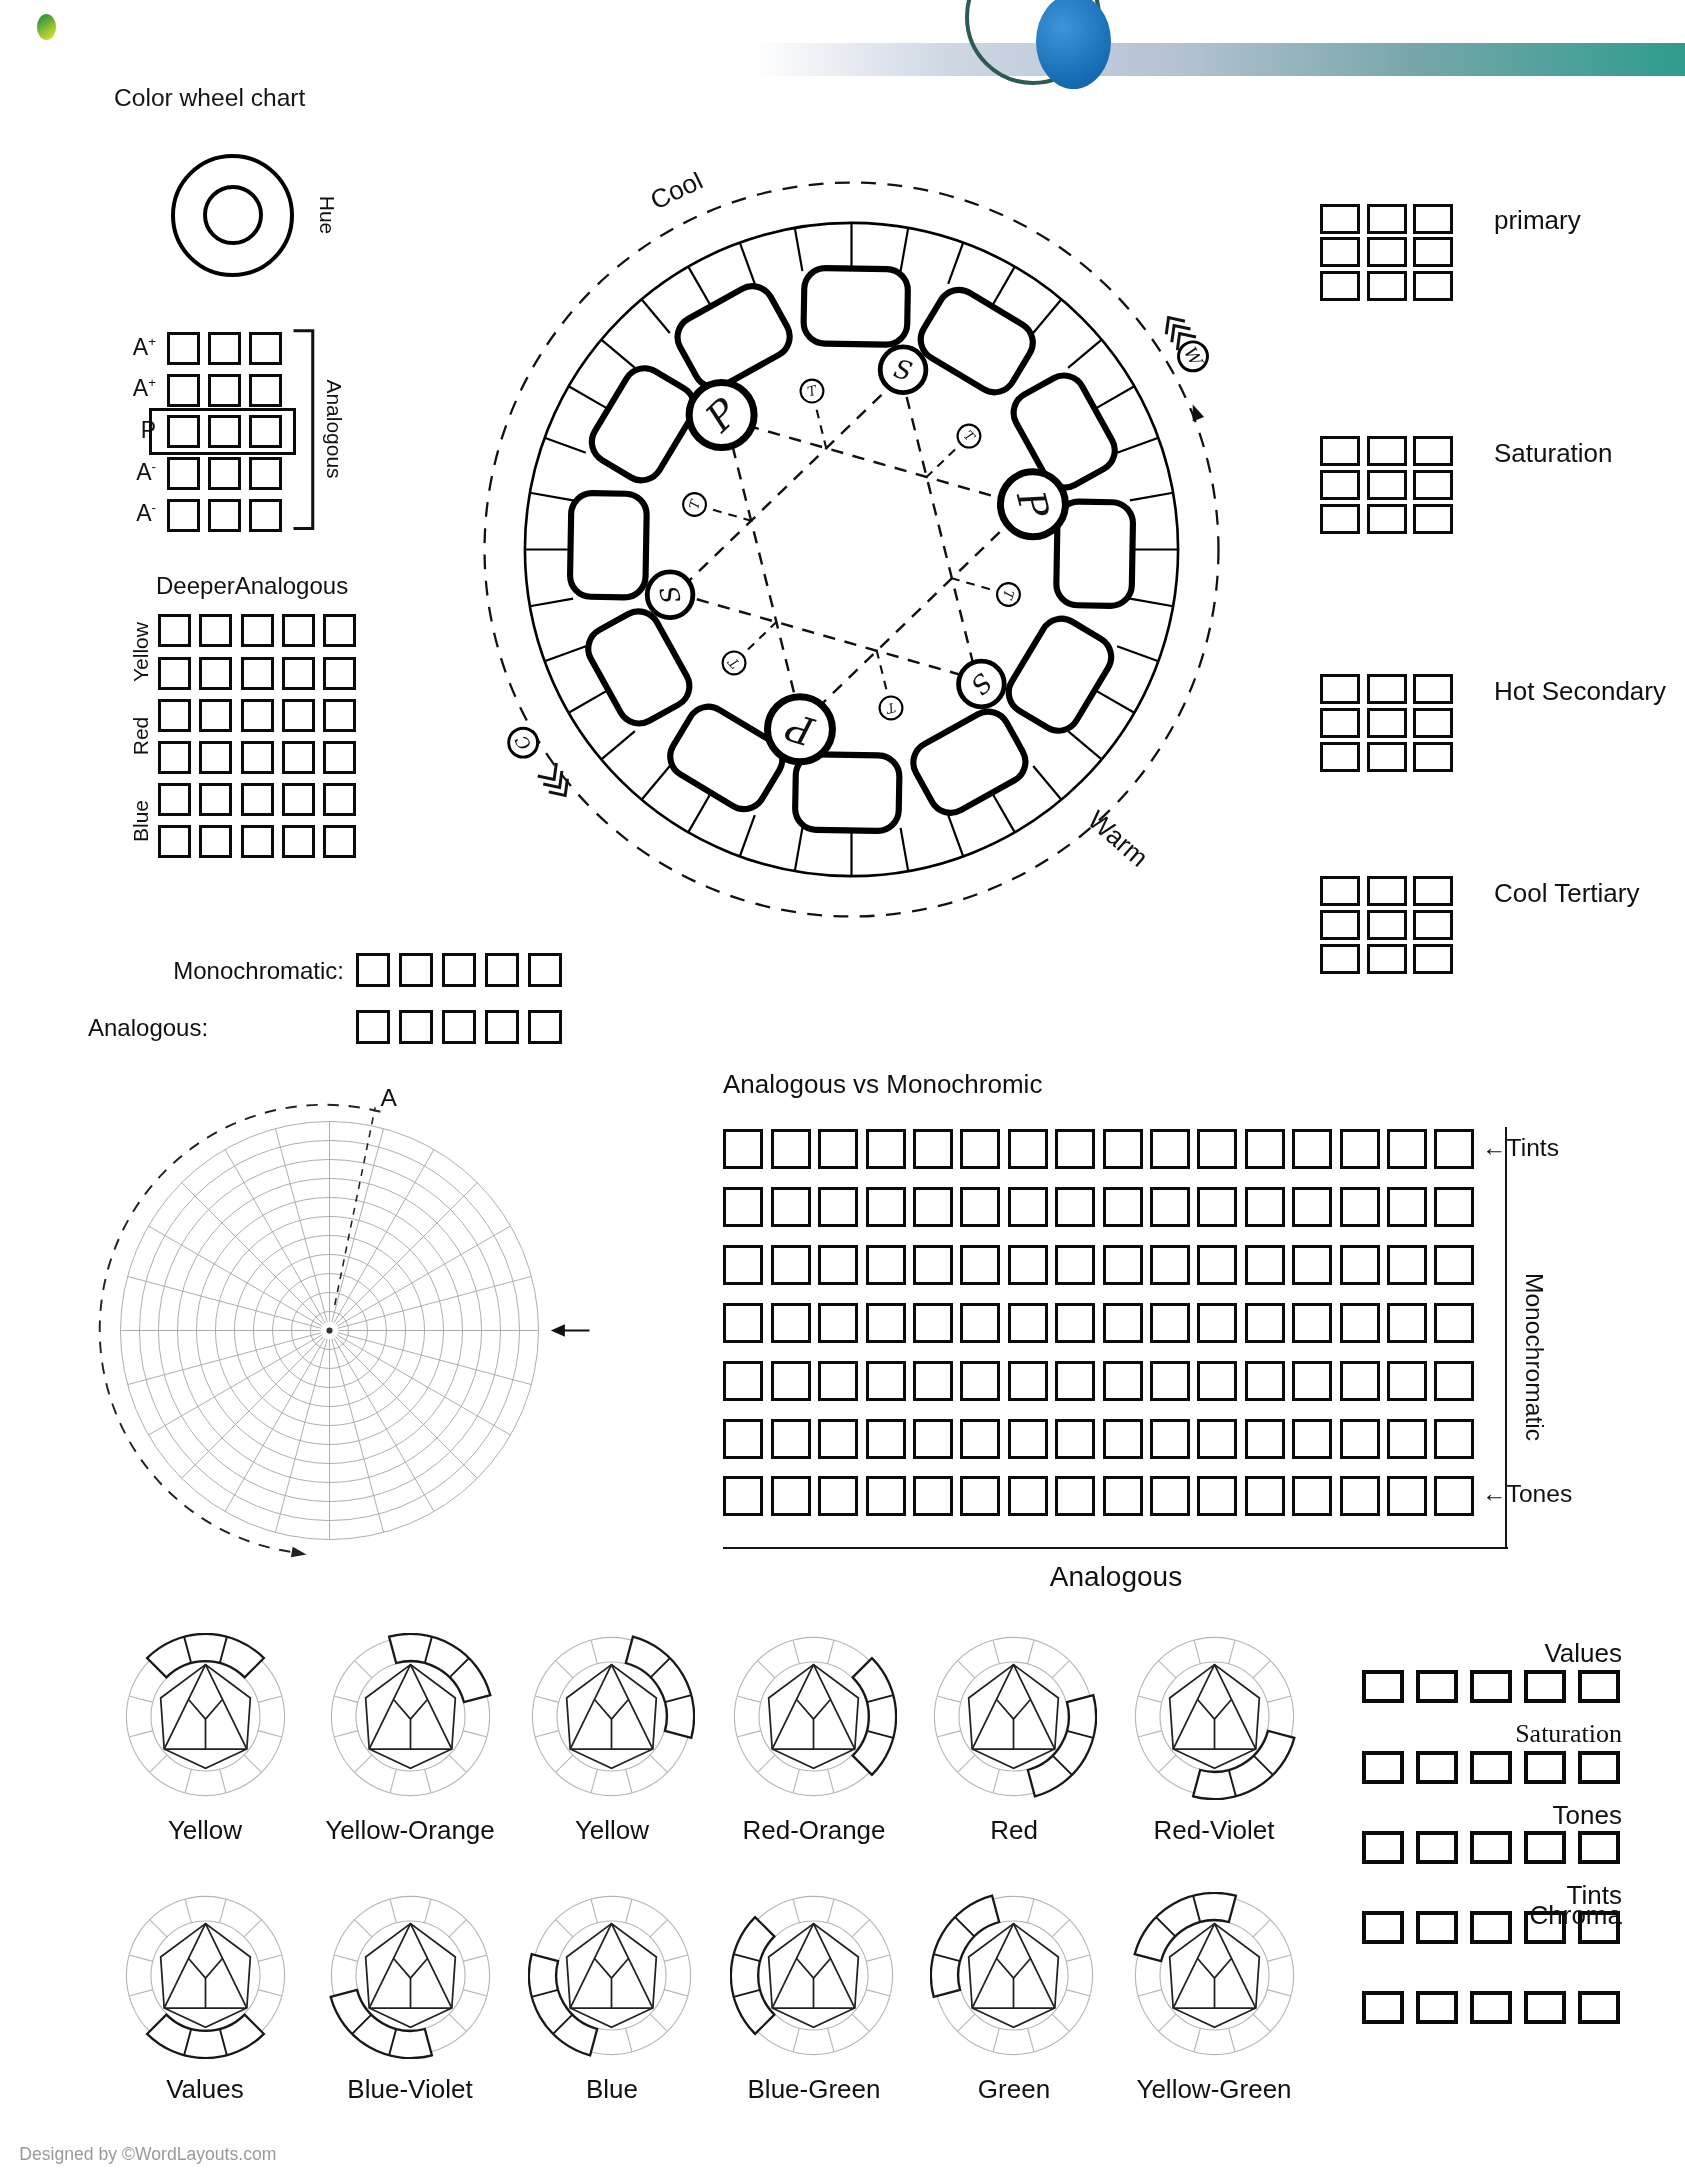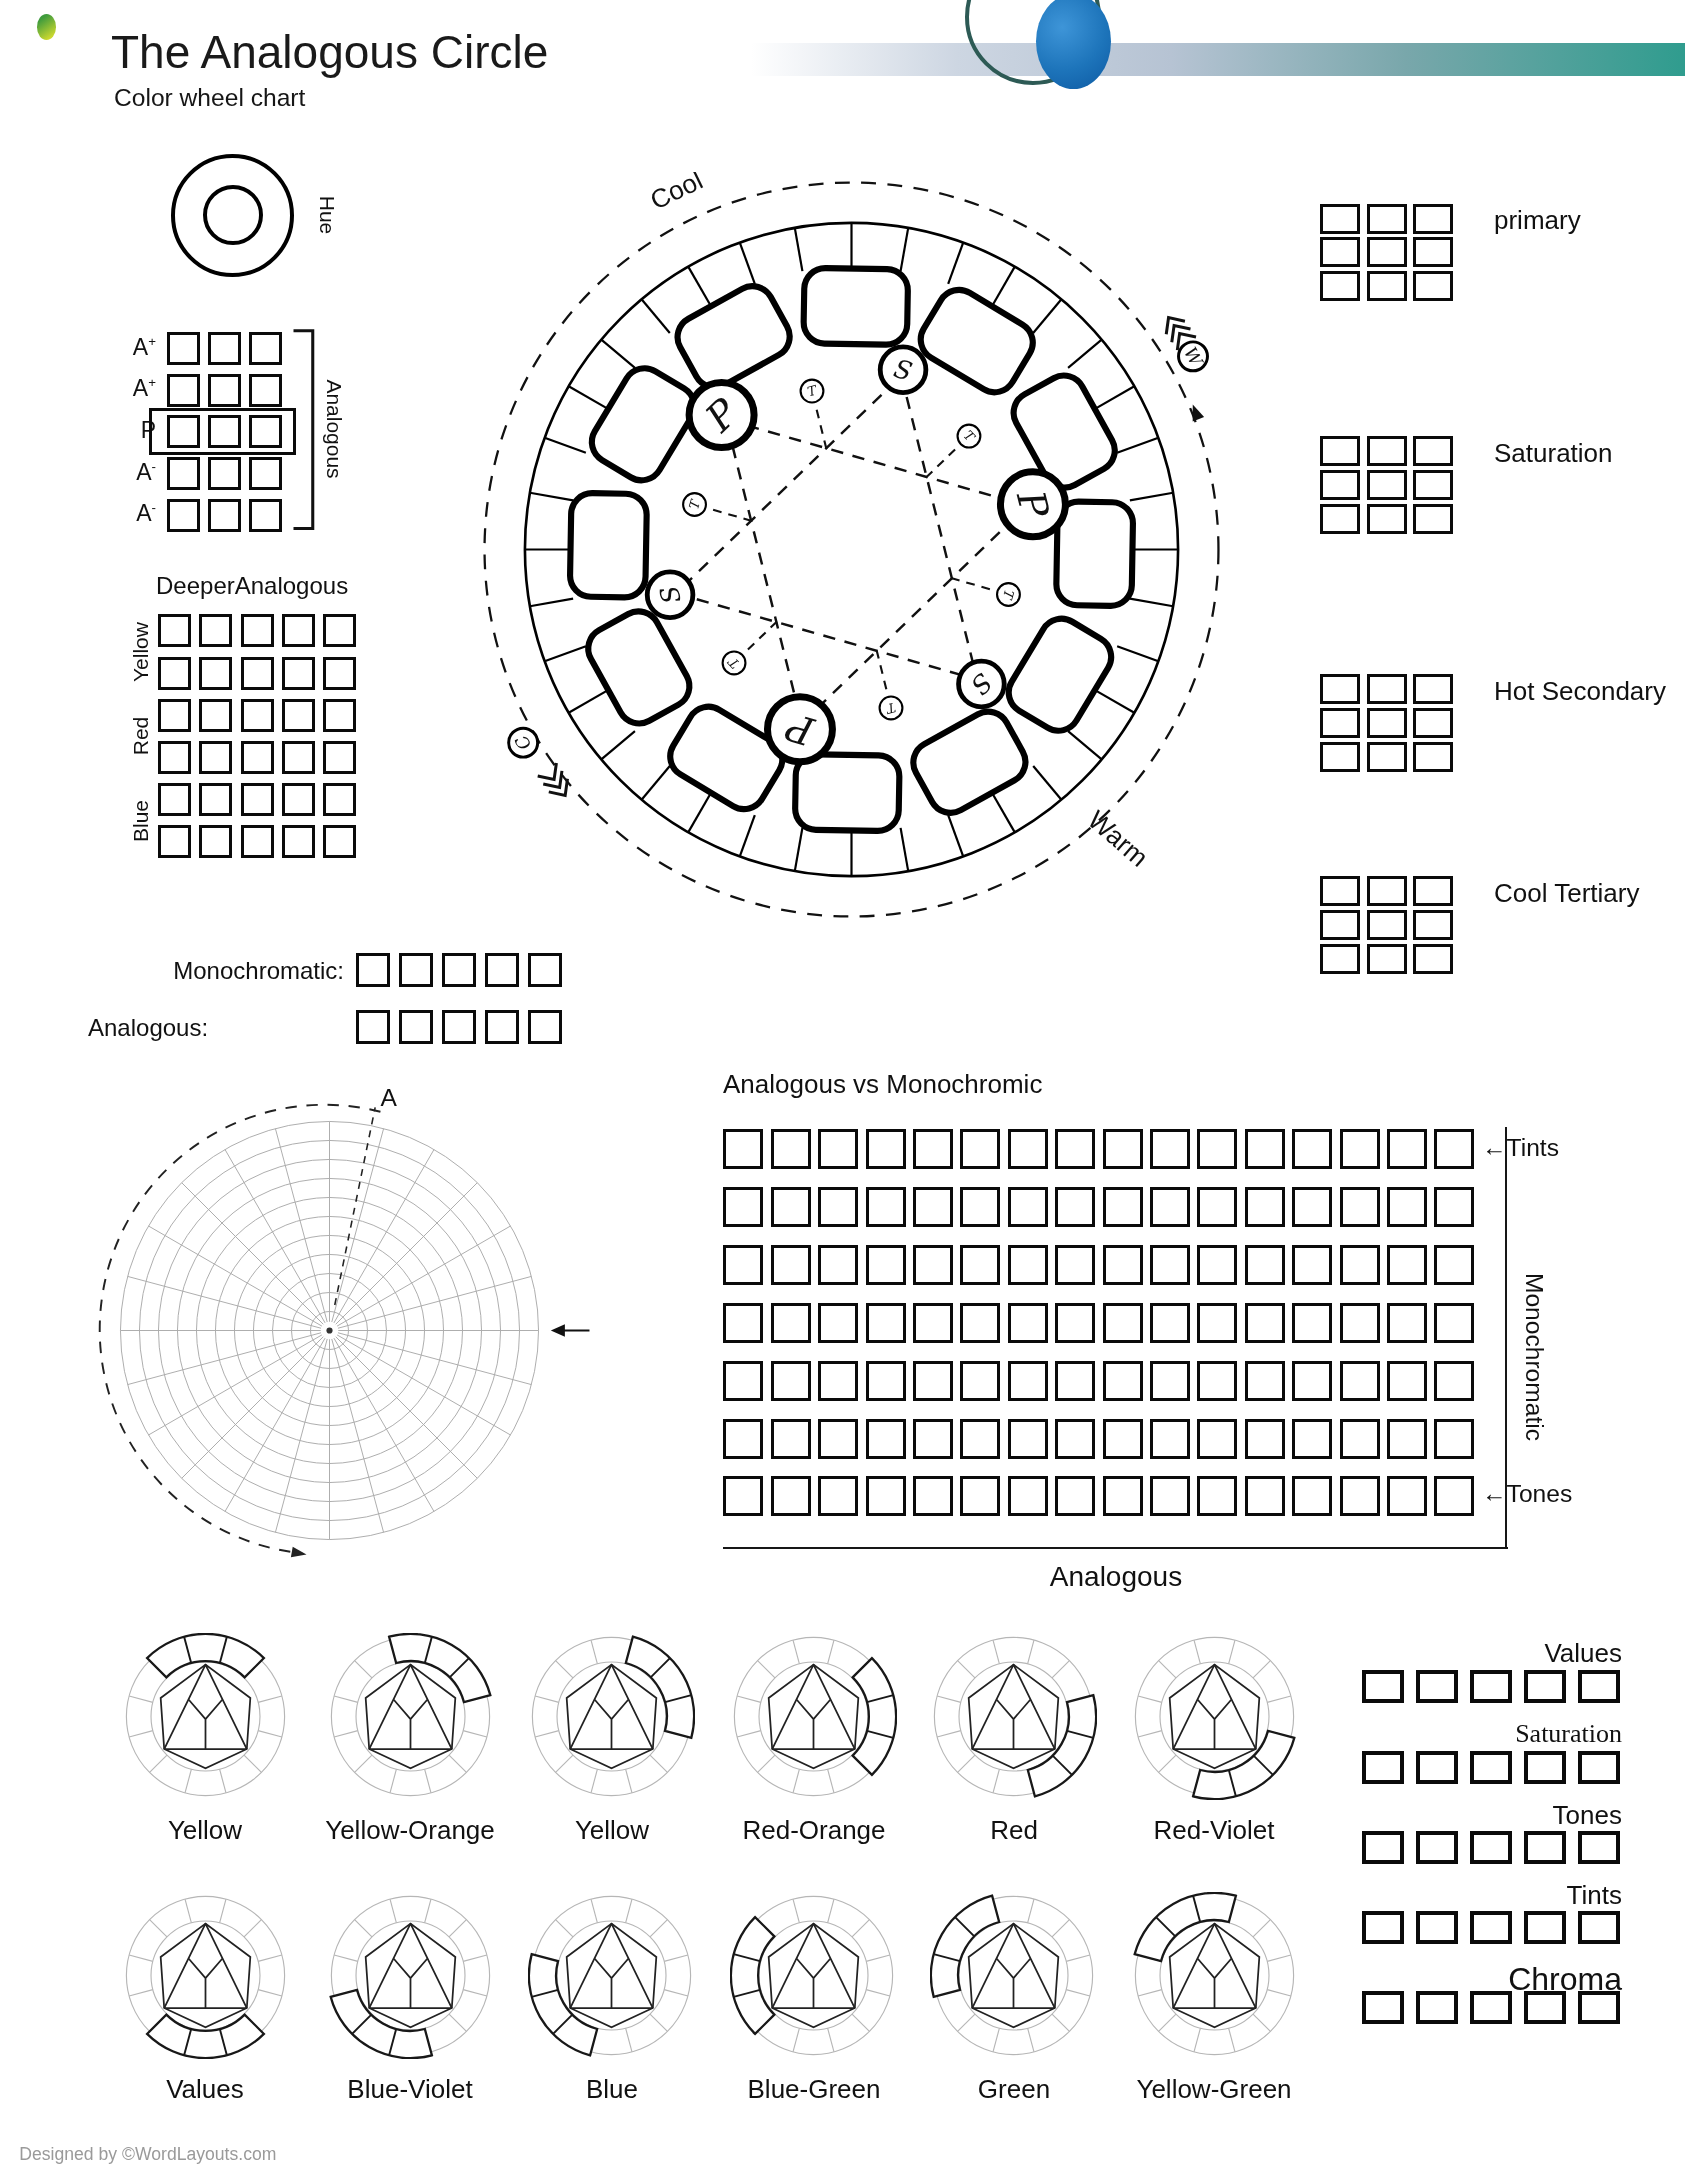--- a/index.html
+++ b/index.html
@@ -29,21 +29,20 @@
 </style>
 </head>
 <body>
 
 <div id="page">
 
   <div id="hdr-bar"></div>
   <div id="hdr-ring"></div>
   <div id="hdr-blue"></div>
   <div id="hdr-dot"></div>
-  <div id="title">The Analogous Circle</div>
   <div id="subtitle">Color wheel chart</div>
 
   <div class="abs" style="left:171px;top:154px;width:123px;height:123px;border:4.4px solid #000;border-radius:50%;box-sizing:border-box;"></div>
   <div class="abs" style="left:203px;top:185px;width:60px;height:60px;border:4.4px solid #000;border-radius:50%;box-sizing:border-box;"></div>
   <div class="lbl rot90" style="left:327px;top:215px;font-size:21px;">Hue</div>
 
   <svg class="abs" style="left:290px;top:325px;" width="35" height="211" viewBox="0 0 40 240">
     <path d="M 4 6 L 26 6 L 26 232 L 4 232" fill="none" stroke="#111" stroke-width="3.5"></path>
   </svg>
   <div class="lbl rot90" style="left:334px;top:429px;font-size:21px;">Analogous</div>
@@ -764,20 +763,20 @@
     <div class="sq" style="left: 1416px; top: 1831px; width: 42px; height: 33px; border-width: 4px;"></div>
     <div class="sq" style="left: 1470px; top: 1831px; width: 42px; height: 33px; border-width: 4px;"></div>
     <div class="sq" style="left: 1524px; top: 1831px; width: 42px; height: 33px; border-width: 4px;"></div>
     <div class="sq" style="left: 1578px; top: 1831px; width: 42px; height: 33px; border-width: 4px;"></div>
     <div class="lbl" style="left: 1359px; top: 1880px; width: 263px; text-align: right; font-size: 26px;">Tints</div>
     <div class="sq" style="left: 1362px; top: 1911px; width: 42px; height: 33px; border-width: 4px;"></div>
     <div class="sq" style="left: 1416px; top: 1911px; width: 42px; height: 33px; border-width: 4px;"></div>
     <div class="sq" style="left: 1470px; top: 1911px; width: 42px; height: 33px; border-width: 4px;"></div>
     <div class="sq" style="left: 1524px; top: 1911px; width: 42px; height: 33px; border-width: 4px;"></div>
     <div class="sq" style="left: 1578px; top: 1911px; width: 42px; height: 33px; border-width: 4px;"></div>
-    <div class="lbl" style="left: 1359px; top: 1961px; width: 263px; text-align: right; font-size: 32px;">Chroma</div>
+    <div class="lbl" style="left: 1359px; top: 1900px; width: 263px; text-align: right; font-size: 26px;">Chroma</div>
     <div class="sq" style="left: 1362px; top: 1991px; width: 42px; height: 33px; border-width: 4px;"></div>
     <div class="sq" style="left: 1416px; top: 1991px; width: 42px; height: 33px; border-width: 4px;"></div>
     <div class="sq" style="left: 1470px; top: 1991px; width: 42px; height: 33px; border-width: 4px;"></div>
     <div class="sq" style="left: 1524px; top: 1991px; width: 42px; height: 33px; border-width: 4px;"></div>
     <div class="sq" style="left: 1578px; top: 1991px; width: 42px; height: 33px; border-width: 4px;"></div>
   </div>
 
 
 </body></html>

